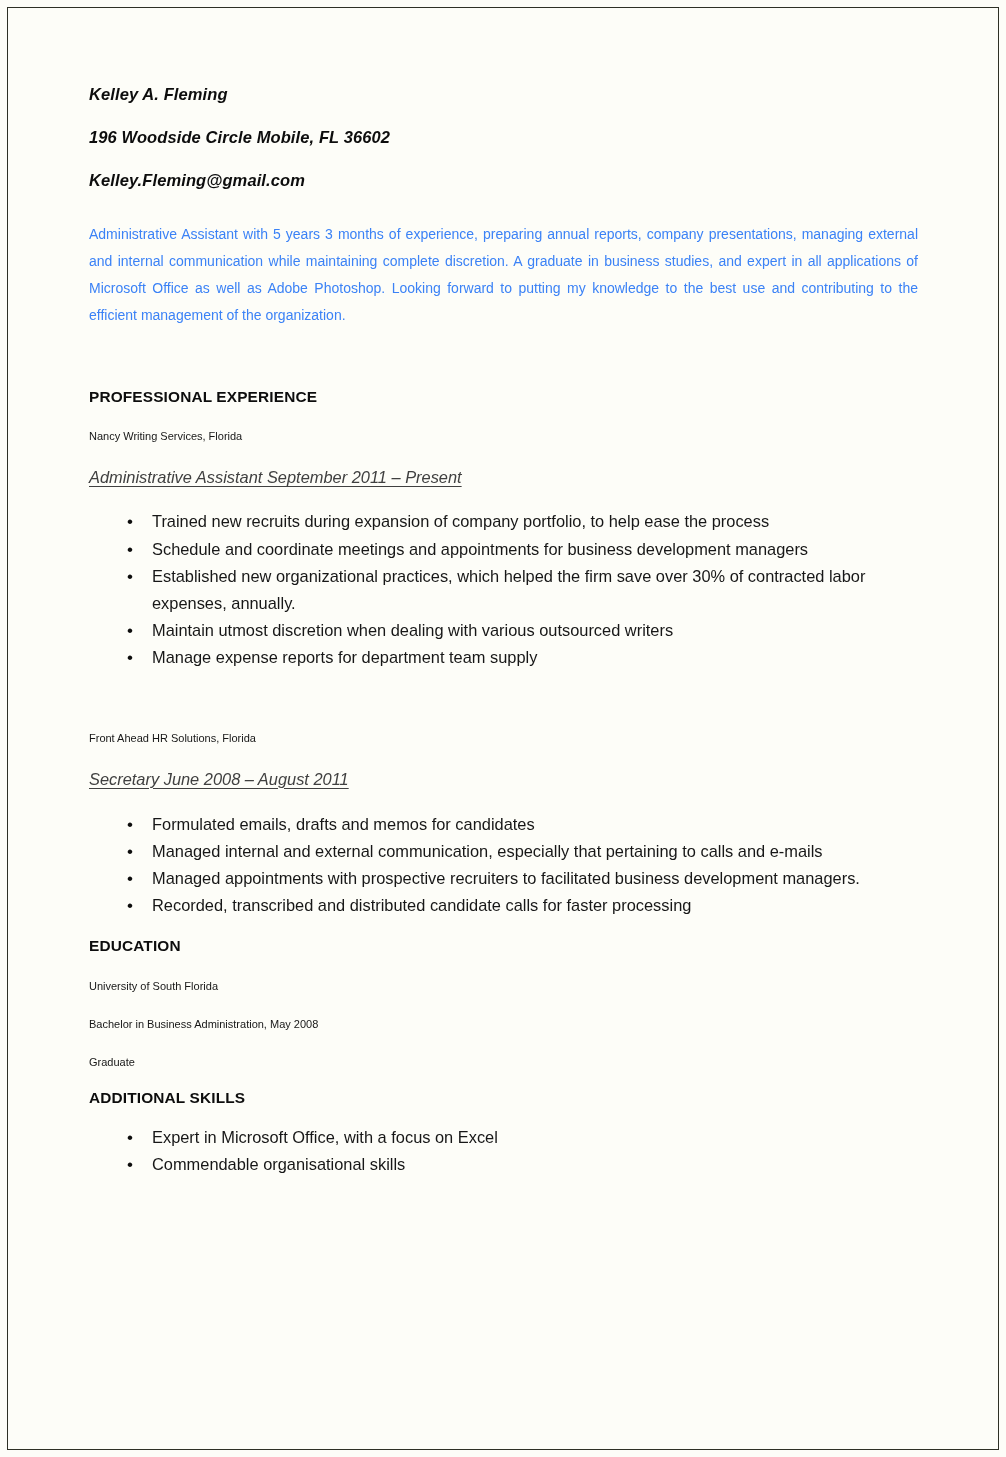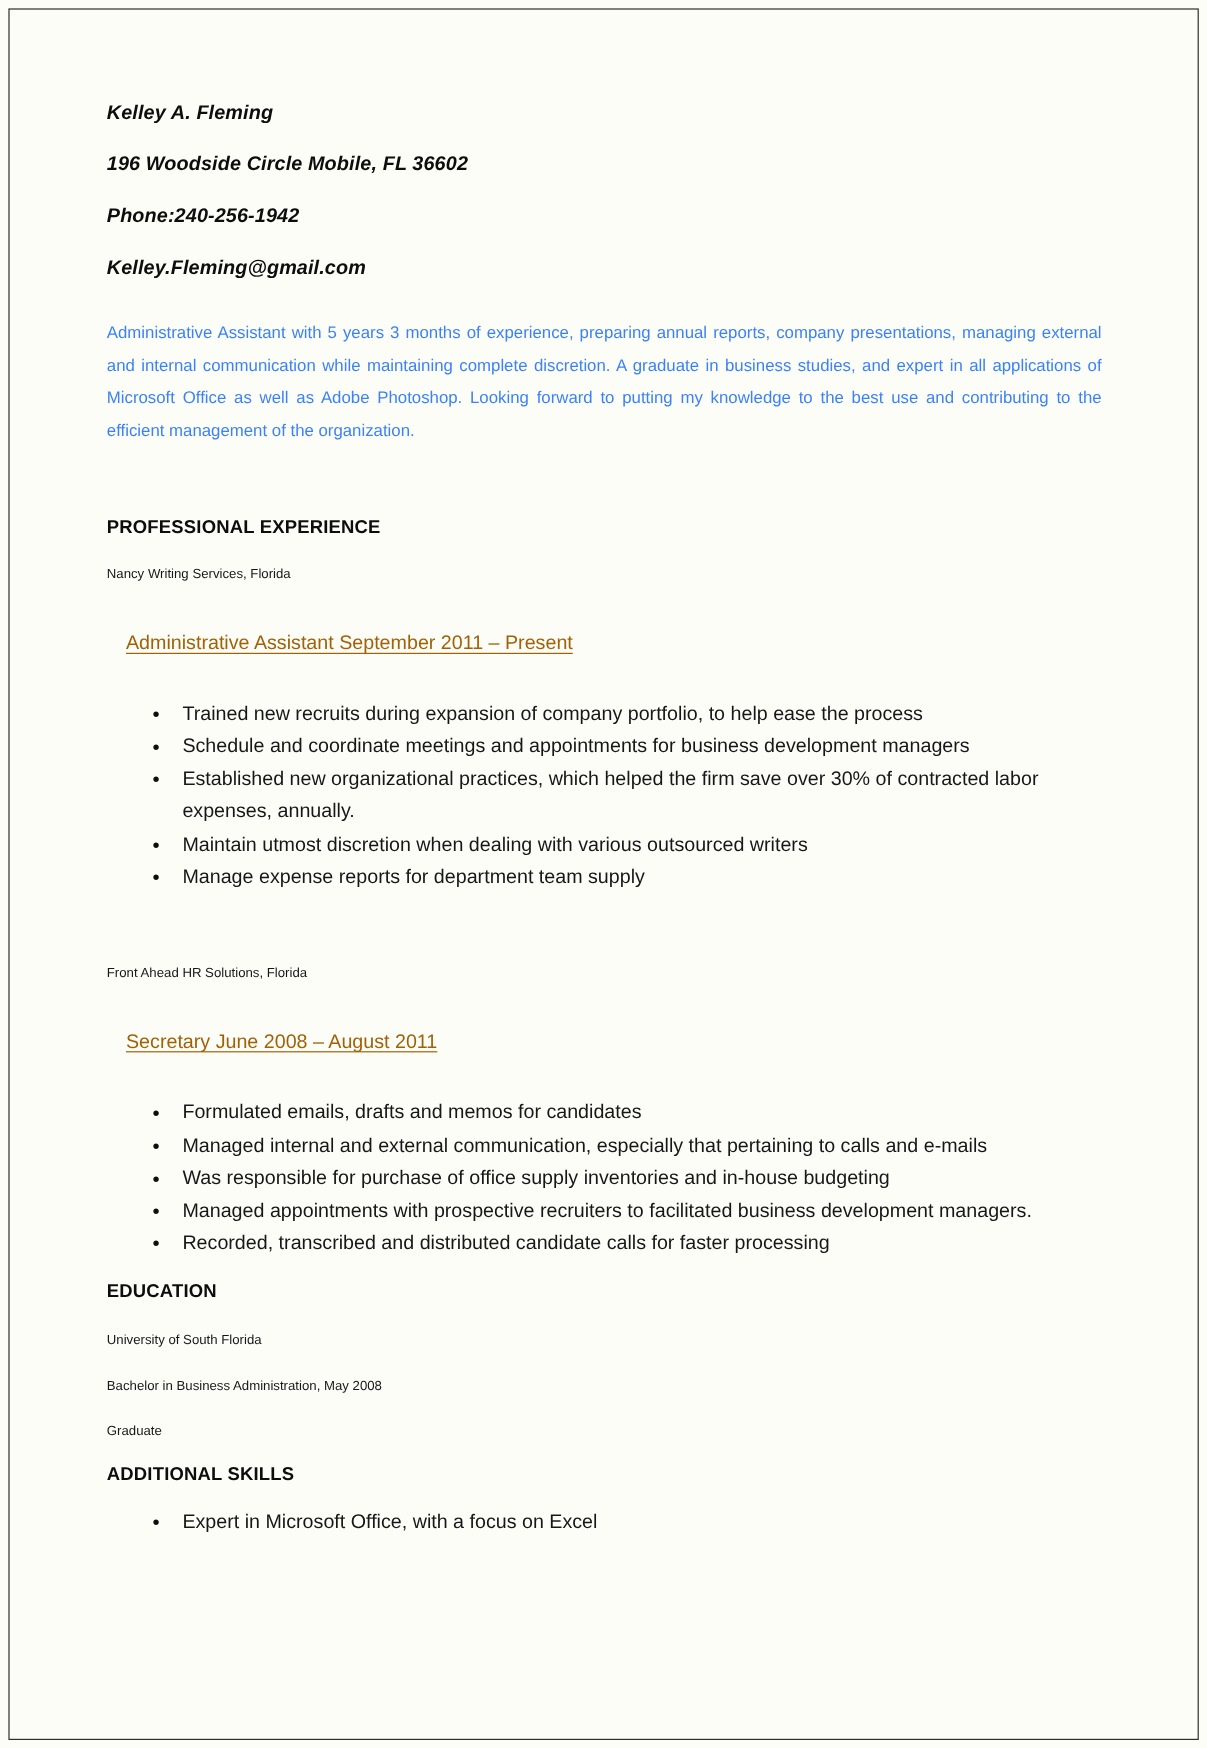--- a/index.html
+++ b/index.html
@@ -85,25 +85,26 @@
     margin: 0;
   }
   .employer { padding-top: 27px; }
   .employer-2 { padding-top: 61px; }
   .edu-line { padding-top: 27px; }
 
   .job-title {
     display: inline-block;
     font-size: 16.4px;
     line-height: 1;
-    color: #a16207;
+    color: #404040;
     text-decoration: underline;
     text-underline-offset: 3px;
     text-decoration-thickness: 1px;
-    margin: 16px;
+    margin: 0;
+    font-style: italic;
   }
   .job-title-wrap { padding-top: 27px; }
 
   
   .bullets {
     list-style: none;
     margin: 0;
     padding: 0;
   }
   .bullets-1 { padding-top: 21px; }
@@ -136,21 +137,20 @@
 <body>
 
 <div class="page">
   <div class="page-border"></div>
 
   <div class="content">
 
     <div class="contact-block">
       <p class="contact-line name">Kelley A. Fleming</p>
       <p class="contact-line">196 Woodside Circle Mobile, FL 36602</p>
-      <p class="contact-line">Phone:240-256-1942</p>
       <p class="contact-line">Kelley.Fleming@gmail.com</p>
     </div>
 
     <p class="summary">Administrative Assistant with 5 years 3 months of experience, preparing annual reports, company presentations, managing external and internal communication while maintaining complete discretion. A graduate in business studies, and expert in all applications of Microsoft Office as well as Adobe Photoshop. Looking forward to putting my knowledge to the best use and contributing to the efficient management of the organization.</p>
 
     <p class="section-heading h-prof">PROFESSIONAL EXPERIENCE</p>
 
     <p class="body-line employer">Nancy Writing Services, Florida</p>
     <div class="job-title-wrap">
       <span class="job-title">Administrative Assistant September 2011 – Present</span>
@@ -165,29 +165,29 @@
     </ul>
 
     <p class="body-line employer-2">Front Ahead HR Solutions, Florida</p>
     <div class="job-title-wrap">
       <span class="job-title">Secretary June 2008 – August 2011</span>
     </div>
 
     <ul class="bullets bullets-2">
       <li>Formulated emails, drafts and memos for  candidates</li>
       <li class="justify">Managed internal and external communication, especially that pertaining to calls and e-mails</li>
-      <li>Was responsible for purchase of office supply inventories and in-house budgeting</li>
       <li class="justify">Managed appointments with prospective recruiters to facilitated business development managers.</li>
       <li>Recorded, transcribed and distributed candidate calls for faster processing</li>
     </ul>
 
     <p class="section-heading h-edu">EDUCATION</p>
     <p class="body-line edu-line">University of South Florida</p>
     <p class="body-line edu-line">Bachelor in Business Administration, May 2008</p>
     <p class="body-line edu-line">Graduate</p>
 
     <p class="section-heading h-skill">ADDITIONAL SKILLS</p>
     <ul class="bullets bullets-3">
       <li>Expert in Microsoft Office, with a focus on Excel</li>
+      <li>Commendable organisational skills</li>
     </ul>
 
   </div>
 </div>
 
 </body></html>

